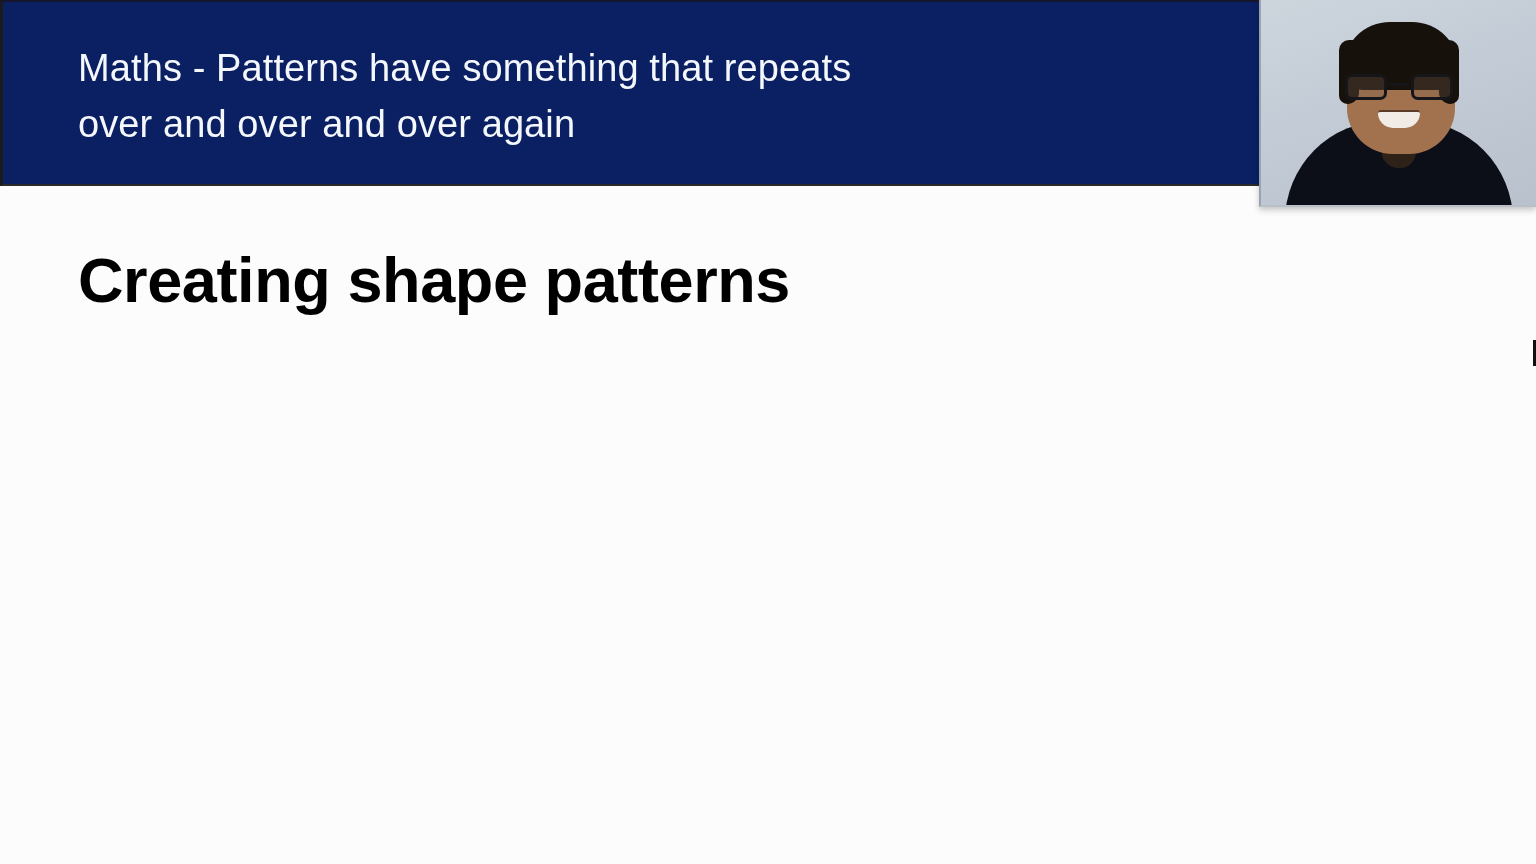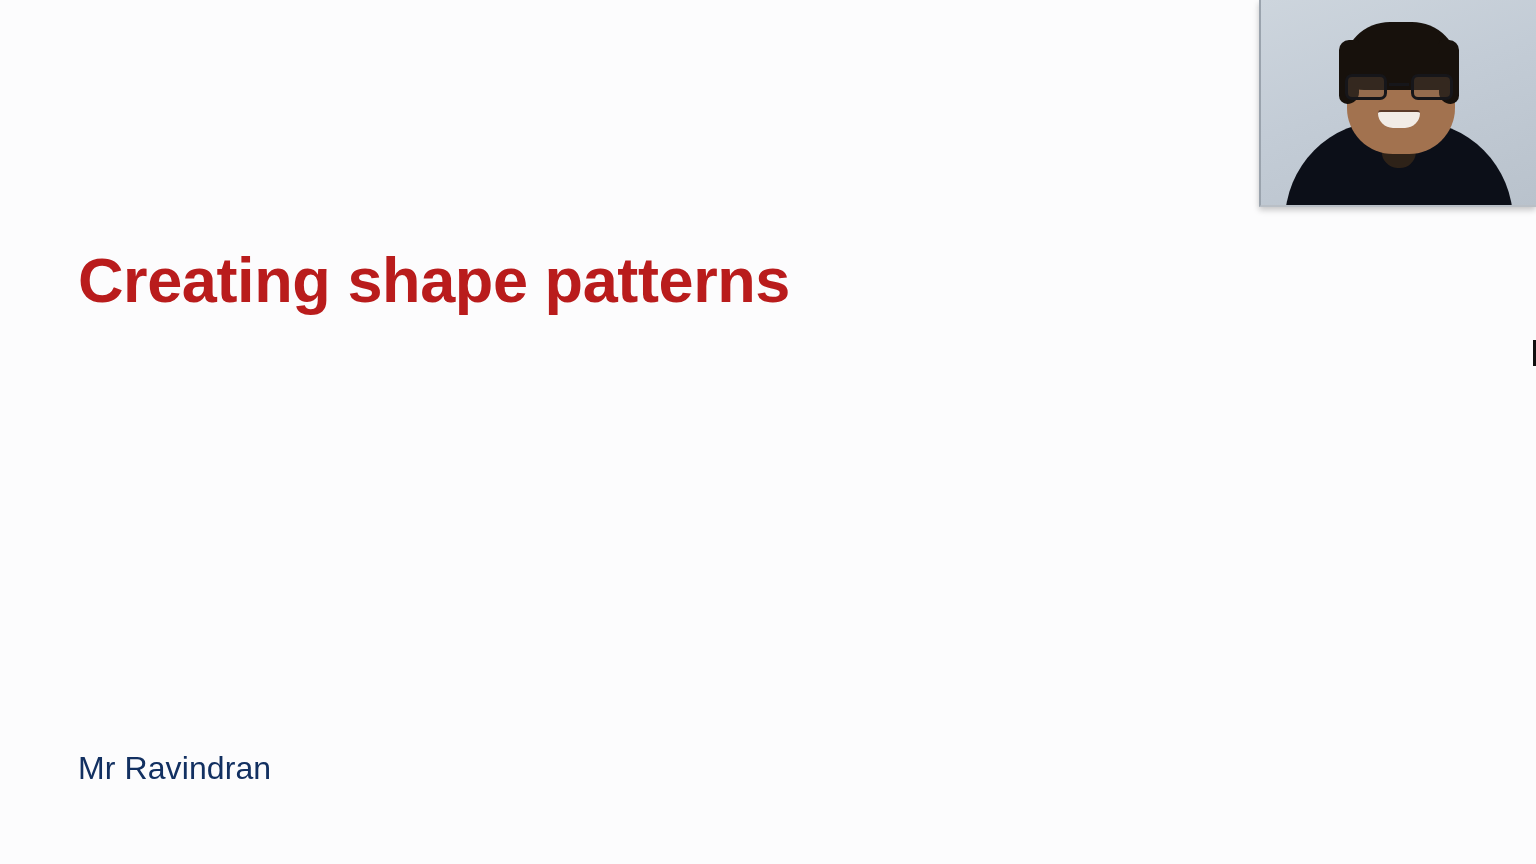--- a/index.html
+++ b/index.html
@@ -179,21 +179,21 @@
     background: #f2ece6;
     border-radius: 4px 4px 20px 20px;
     border-top: 2px solid #5b3b2a;
   }
 
   
   .main-title {
     position: absolute;
     left: 78px;
     top: 246px;
-    color: #b91c1c;
+    color: #000000;
     font-size: 63px;
     font-weight: 700;
     letter-spacing: -0.4px;
     line-height: 1.1;
   }
 
   
   .presenter {
     position: absolute;
     left: 78px;
@@ -222,38 +222,41 @@
     width: 3px;
     height: 26px;
     background: #101010;
   }
 </style>
 </head>
 <body>
 
 <div class="screen">
 
+  <div class="banner">
+    <div class="banner-text">Maths - Patterns have something that repeats
+over and over and over again</div>
+  </div>
 
   <div class="webcam">
     <div class="wc-bg"></div>
     <div class="wc-torso"></div>
     <div class="wc-neck"></div>
     <div class="wc-collar"></div>
     <div class="wc-head"></div>
     <div class="wc-hair"></div>
     <div class="wc-hair-l"></div>
     <div class="wc-hair-r"></div>
     <div class="wc-smile"></div>
     <div class="wc-glasses">
       <div class="wc-lens l"></div>
       <div class="wc-bridge"></div>
       <div class="wc-lens r"></div>
     </div>
   </div>
 
   <div class="main-title">Creating shape patterns</div>
 
-  <div class="presenter">Mr Ravindran</div>
 
 
   <div class="edge-caret"></div>
 
 </div>
 
 </body></html>

